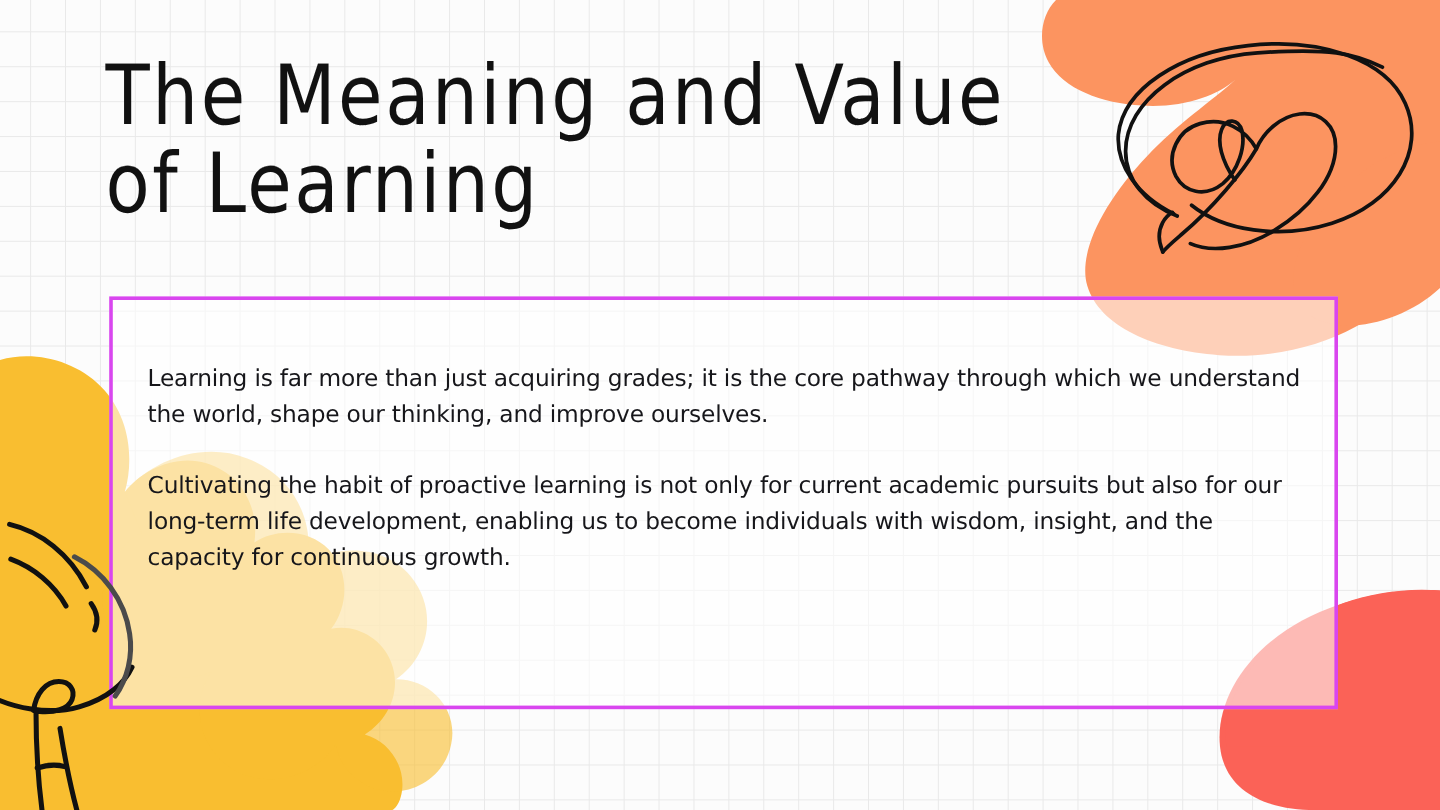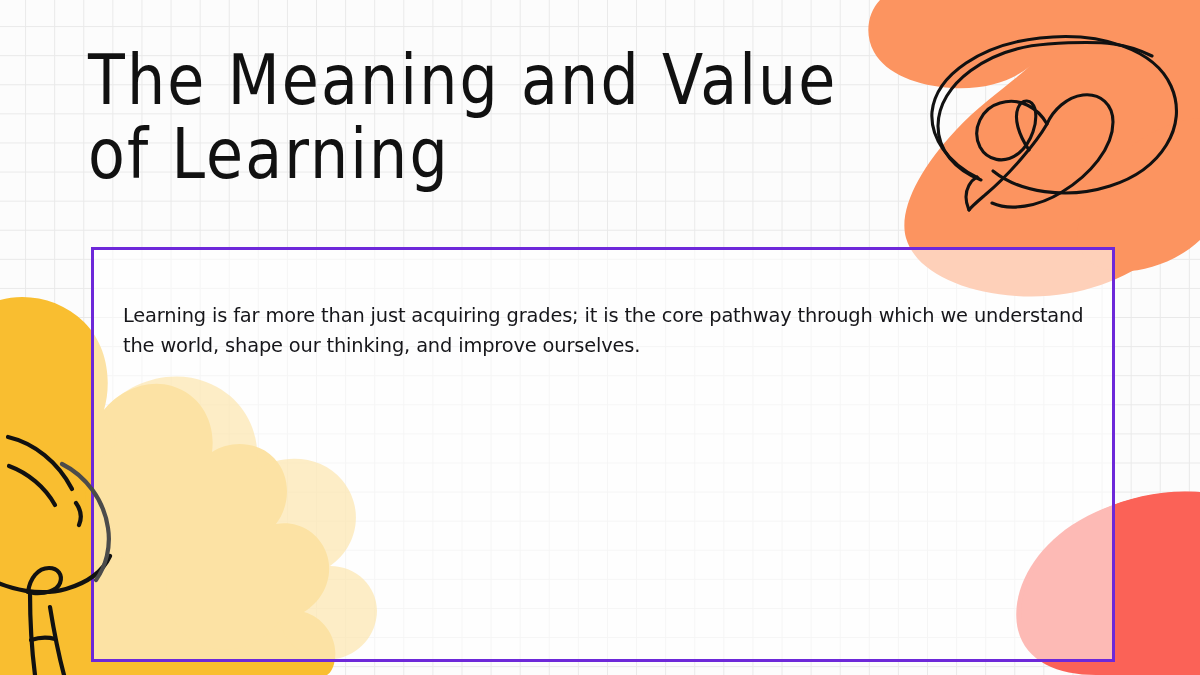--- a/index.html
+++ b/index.html
@@ -55,23 +55,23 @@
     transform: scaleX(0.97);
     transform-origin: left top;
   }
 
   
   #text-box {
     position: absolute;
     left: 91px;
     top: 247px;
     width: 1024px;
-    height: 415px;
+    height: 344px;
     box-sizing: border-box;
-    border: 3px solid #6d28d9;
+    border: 3px solid #d946ef;
     background: rgba(255,255,255,0.56);
   }
   #body-copy {
     position: absolute;
     left: 29px;
     top: 51px;
     width: 966px;
     font-family: "DejaVu Sans", "Liberation Sans", sans-serif;
     font-size: 19.4px;
     line-height: 30px;
@@ -186,20 +186,21 @@
              C 1032,562 1018,595 1022,622
              L 1200,622 Z"></path>
   </svg>
 
   <div id="title">The Meaning and Value
 of Learning</div>
 
   <div id="text-box">
     <div id="body-copy">
       <p>Learning is far more than just acquiring grades; it is the core pathway through which we understand the world, shape our thinking, and improve ourselves.</p>
+      <p>Cultivating the habit of proactive learning is not only for current academic pursuits but also for our long-term life development, enabling us to become individuals with wisdom, insight, and the capacity for continuous growth.</p>
     </div>
   </div>
 
   <svg class="blob-layer" viewBox="0 0 1200 675" xmlns="http://www.w3.org/2000/svg">
     <g fill="none" stroke="#111111" stroke-width="4.2" stroke-linecap="round" stroke-linejoin="round">
 
       <path stroke="#111111" d="M-14,577
                C 10,591 42,596 66,589
                C 90,582 104,569 110,556"></path>
       <path stroke="#4b4b4b" d="M62,464

